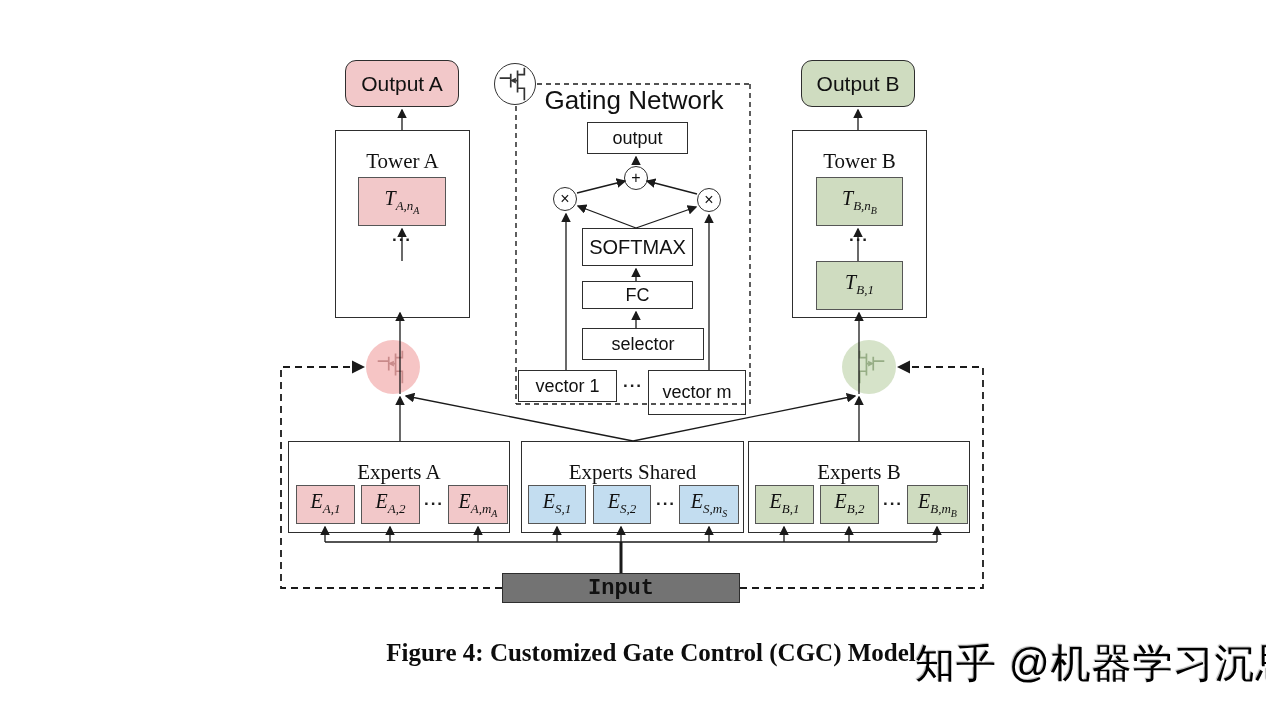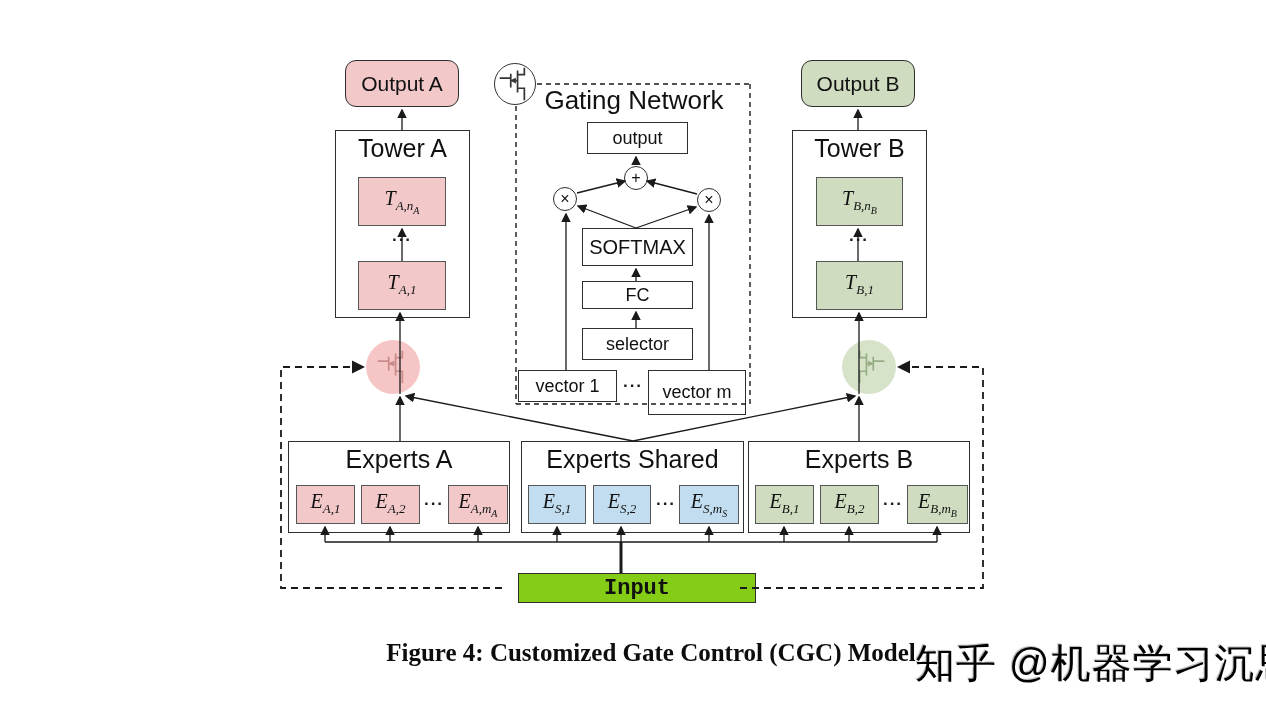--- a/index.html
+++ b/index.html
@@ -3,23 +3,23 @@
 <meta charset="utf-8">
 <style>
   html,body{margin:0;padding:0;background:#ffffff;}
   .canvas{position:relative;width:1266px;height:712px;background:#fff;overflow:hidden;
           font-family:"Liberation Sans",sans-serif;color:#111;}
   .box{position:absolute;box-sizing:border-box;display:flex;align-items:center;justify-content:center;}
   .rounded{border:1.7px solid #2e2e2e;border-radius:11px;font-size:21px;}
   .pinkbg{background:#f2c8c9;}
   .greenbg{background:#cfdcc0;}
   .bluebg{background:#c3ddf0;}
-  .graybg{background:#84cc16;margin-left:16px;}
+  .graybg{background:#737373;}
   .towerbox{border:1.5px solid #2e2e2e;background:#fff;}
-  .grouplabel{position:absolute;top:3px;left:0;width:100%;text-align:center;font-size:25px;}
+  .grouplabel{position:absolute;top:18px;left:0;width:100%;text-align:center;font-size:21px;font-family:Liberation Serif, serif;}
   .unit{border:1px solid #565656;}
   .gnbox{border:1.3px solid #2e2e2e;background:#fff;font-size:18px;}
   .gnround{border-radius:0;}
   .opcircle{border:1.3px solid #2e2e2e;border-radius:50%;background:#fff;font-size:16px;line-height:1;}
   .gatecircle{border-radius:50%;z-index:1;}
   .dots{position:absolute;font-size:17px;font-weight:bold;color:#1d1d1d;text-align:center;z-index:3;letter-spacing:1px;}
   .mathlab{font-family:"Liberation Serif",serif;font-style:italic;font-size:20px;white-space:nowrap;}
   .mathlab sub{font-size:13px;font-style:italic;}
   .mathlab sub sub{font-size:10px;}
   .shape{z-index:2;}
@@ -42,23 +42,20 @@
   <div class="box rounded pinkbg shape" style="left:345px;top:60px;width:114px;height:47px">
     <span>Output A</span>
   </div>
 
   <div class="box towerbox shape" style="left:335px;top:130px;width:135px;height:188px">
     <span class="grouplabel">Tower A</span>
   </div>
   <div class="box unit pinkbg shape" style="left:358px;top:177px;width:88px;height:49px">
     <span class="mathlab"><span>T</span><sub><span>A,n</span><sub>A</sub></sub></span>
   </div>
-  <div class="box unit pinkbg shape" style="left:358px;top:261px;width:88px;height:49px">
-    <span class="mathlab"><span>T</span><sub><span>A,1</span><sub></sub></sub></span>
-  </div>
   <div class="dots" style="left:386px;top:230px;width:32px">···</div>
 
   <div class="box towerbox shape" style="left:792px;top:130px;width:135px;height:188px">
     <span class="grouplabel">Tower B</span>
   </div>
   <div class="box unit greenbg shape" style="left:816px;top:177px;width:87px;height:49px">
     <span class="mathlab"><span>T</span><sub><span>B,n</span><sub>B</sub></sub></span>
   </div>
   <div class="box unit greenbg shape" style="left:816px;top:261px;width:87px;height:49px">
     <span class="mathlab"><span>T</span><sub><span>B,1</span><sub></sub></sub></span>
@@ -77,21 +74,21 @@
     </div>
   <div class="box opcircle shape" style="left:697px;top:188px;width:24px;height:24px">
       <span>×</span>
     </div>
   <div class="box gnbox shape" style="left:582px;top:228px;width:111px;height:38px;font-size:20px">
       <span>SOFTMAX</span>
     </div>
   <div class="box gnbox shape" style="left:582px;top:281px;width:111px;height:28px">
       <span>FC</span>
     </div>
-  <div class="box gnbox gnround shape" style="left:582px;top:328px;width:111px;height:32px">
+  <div class="box gnbox gnround shape" style="left:582px;top:328px;width:122px;height:32px">
       <span>selector</span>
     </div>
   <div class="box gnbox gnround shape" style="left:518px;top:370px;width:99px;height:32px">
       <span>vector 1</span>
     </div>
   <div class="box gnbox gnround shape" style="left:648px;top:370px;width:98px;height:45px">
       <span>vector m</span>
     </div>
   <div class="dots" style="left:621px;top:376px;width:24px">···</div>
 

